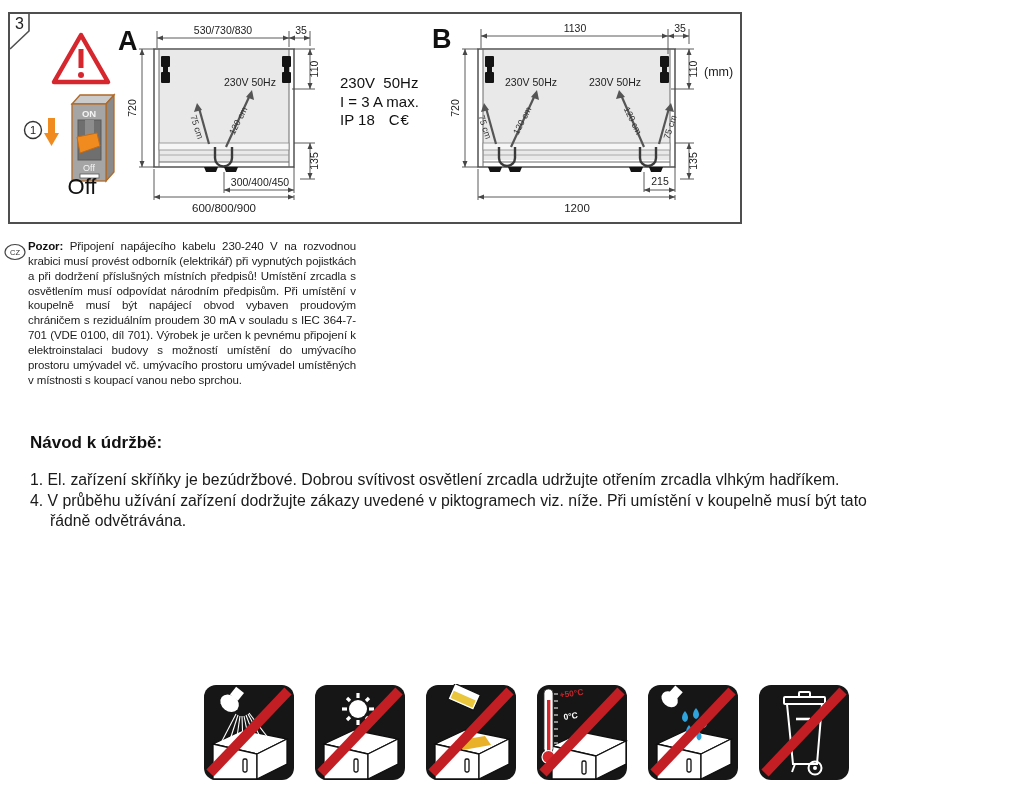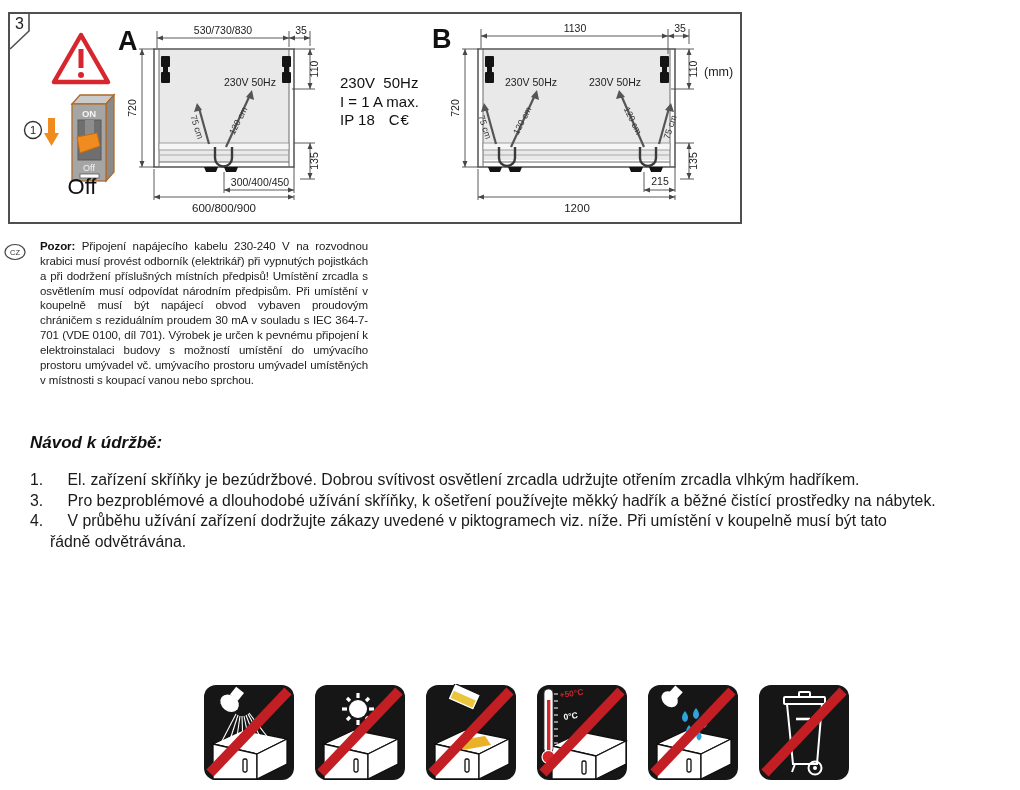--- a/index.html
+++ b/index.html
@@ -17,29 +17,29 @@
   .specs .v{white-space:pre;}
   .specs .ce{margin-left:14px;letter-spacing:1px;}
   svg text{font-family:"Liberation Sans",sans-serif;}
   .dimtxt{font-size:10.5px;fill:#222;}
   .dimtxt2{font-size:11.5px;fill:#222;}
   .cabletxt{font-size:9px;fill:#333;}
   .powtxt{font-size:10.5px;fill:#222;}
   .ablabel{font-size:27px;font-weight:bold;fill:#111;}
   
   .cz-icon{position:absolute;left:4px;top:243px;}
-  .warn-par{position:absolute;left:40px;top:239px;width:328px;font-size:11.5px;
+  .warn-par{position:absolute;left:28px;top:239px;width:328px;font-size:11.5px;
             line-height:14.85px;text-align:justify;letter-spacing:-0.1px;color:#1c1c1c;}
   .warn-par b{color:#111;}
   
-  .maint-head{position:absolute;left:30px;top:433px;font-size:17px;font-weight:bold;color:#111;font-style:italic;}
+  .maint-head{position:absolute;left:30px;top:433px;font-size:17px;font-weight:bold;color:#111;}
   .maint-list{position:absolute;left:30px;top:470px;width:988px;font-size:15.8px;
               line-height:20.6px;color:#1a1a1a;}
   .li{padding-left:20px;text-indent:-20px;}
-  .li .txt{white-space:pre-line;margin-left:20px;}
+  .li .txt{white-space:pre-line;}
   
   .picto-row{position:absolute;left:203px;top:684px;display:flex;gap:19px;}
 </style>
 </head>
 <body>
 
 <div class="page">
 
   <div class="figure-box">
 
@@ -151,21 +151,21 @@
       <line x1="42" y1="153" x2="42" y2="184" stroke="#474747" stroke-width="0.9"></line>
       <line x1="182" y1="179" x2="182" y2="184" stroke="#474747" stroke-width="0.9"></line>
       <line x1="42" y1="181" x2="182" y2="181" stroke="#474747" stroke-width="0.9"></line>
       <polygon points="42,181 48,178.5 48,183.5" fill="#474747"></polygon>
         <polygon points="182,181 176,178.5 176,183.5" fill="#474747"></polygon>
       <text class="dimtxt2" x="112" y="196" text-anchor="middle">600/800/900</text>
     </svg>
 
     <div class="specs">
       <div class="v">230V  50Hz</div>
-      <div>I = 1 A max.</div>
+      <div>I = 3 A max.</div>
       <div><span>IP 18</span><span class="ce">C€</span></div>
     </div>
 
     <svg style="position:absolute;left:415px;top:0px" width="320" height="208" viewBox="0 0 320 208">
       <text class="ablabel" x="7" y="34">B</text>
 
       <rect x="58" y="36" width="187" height="110" fill="#e9e9e9"></rect>
       <rect x="53" y="35" width="197" height="118" fill="none" stroke="#474747" stroke-width="1.4"></rect>
       <line x1="58" y1="35" x2="58" y2="153" stroke="#6b6b6b" stroke-width="1"></line>
       <line x1="245" y1="35" x2="245" y2="153" stroke="#6b6b6b" stroke-width="1"></line>
@@ -259,21 +259,20 @@
   <svg class="cz-icon" width="24" height="18">
     <ellipse cx="11" cy="9" rx="10" ry="7.5" fill="none" stroke="#444" stroke-width="1.2"></ellipse>
     <text x="11" y="12" font-size="7.5" fill="#333" text-anchor="middle">CZ</text>
   </svg>
   <div class="warn-par"><b>Pozor:</b><span> Připojení napájecího kabelu 230-240 V na rozvodnou krabici musí provést odborník (elektrikář) při vypnutých pojistkách a při dodržení příslušných místních předpisů! Umístění zrcadla s osvětlením musí odpovídat národním předpisům. Při umístění v koupelně musí být napájecí obvod vybaven proudovým chráničem s reziduálním proudem 30 mA v souladu s IEC 364-7-701 (VDE 0100, díl 701). Výrobek je určen k pevnému připojení k elektroinstalaci budovy s možností umístění do umývacího prostoru umývadel vč. umývacího prostoru umývadel umístěných v místnosti s koupací vanou nebo sprchou.</span></div>
 
   <div class="maint-head">Návod k údržbě:</div>
 
   <div class="maint-list">
     <div class="li"><span class="num">1.</span> <span class="txt">El. zařízení skříňky je bezúdržbové. Dobrou svítivost osvětlení zrcadla udržujte otřením zrcadla vlhkým hadříkem.</span></div>
-    <div class="li"><span class="num">3.</span> <span class="txt">Pro bezproblémové a dlouhodobé užívání skříňky, k ošetření používejte měkký hadřík a běžné čistící prostředky na nábytek.</span></div>
     <div class="li"><span class="num">4.</span> <span class="txt">V průběhu užívání zařízení dodržujte zákazy uvedené v piktogramech viz. níže. Při umístění v koupelně musí být tato
 řádně odvětrávána.</span></div>
   </div>
 
   <div class="picto-row">
 
     <svg width="92" height="97" viewBox="0 0 92 97">
       <rect x="1" y="1" width="90" height="95" rx="12" fill="#161616"></rect>
       <g fill="#fff" stroke="#0f0f0f" stroke-width="1.3">
         <polygon points="10,60 40,46 84,55 54,70"></polygon>

